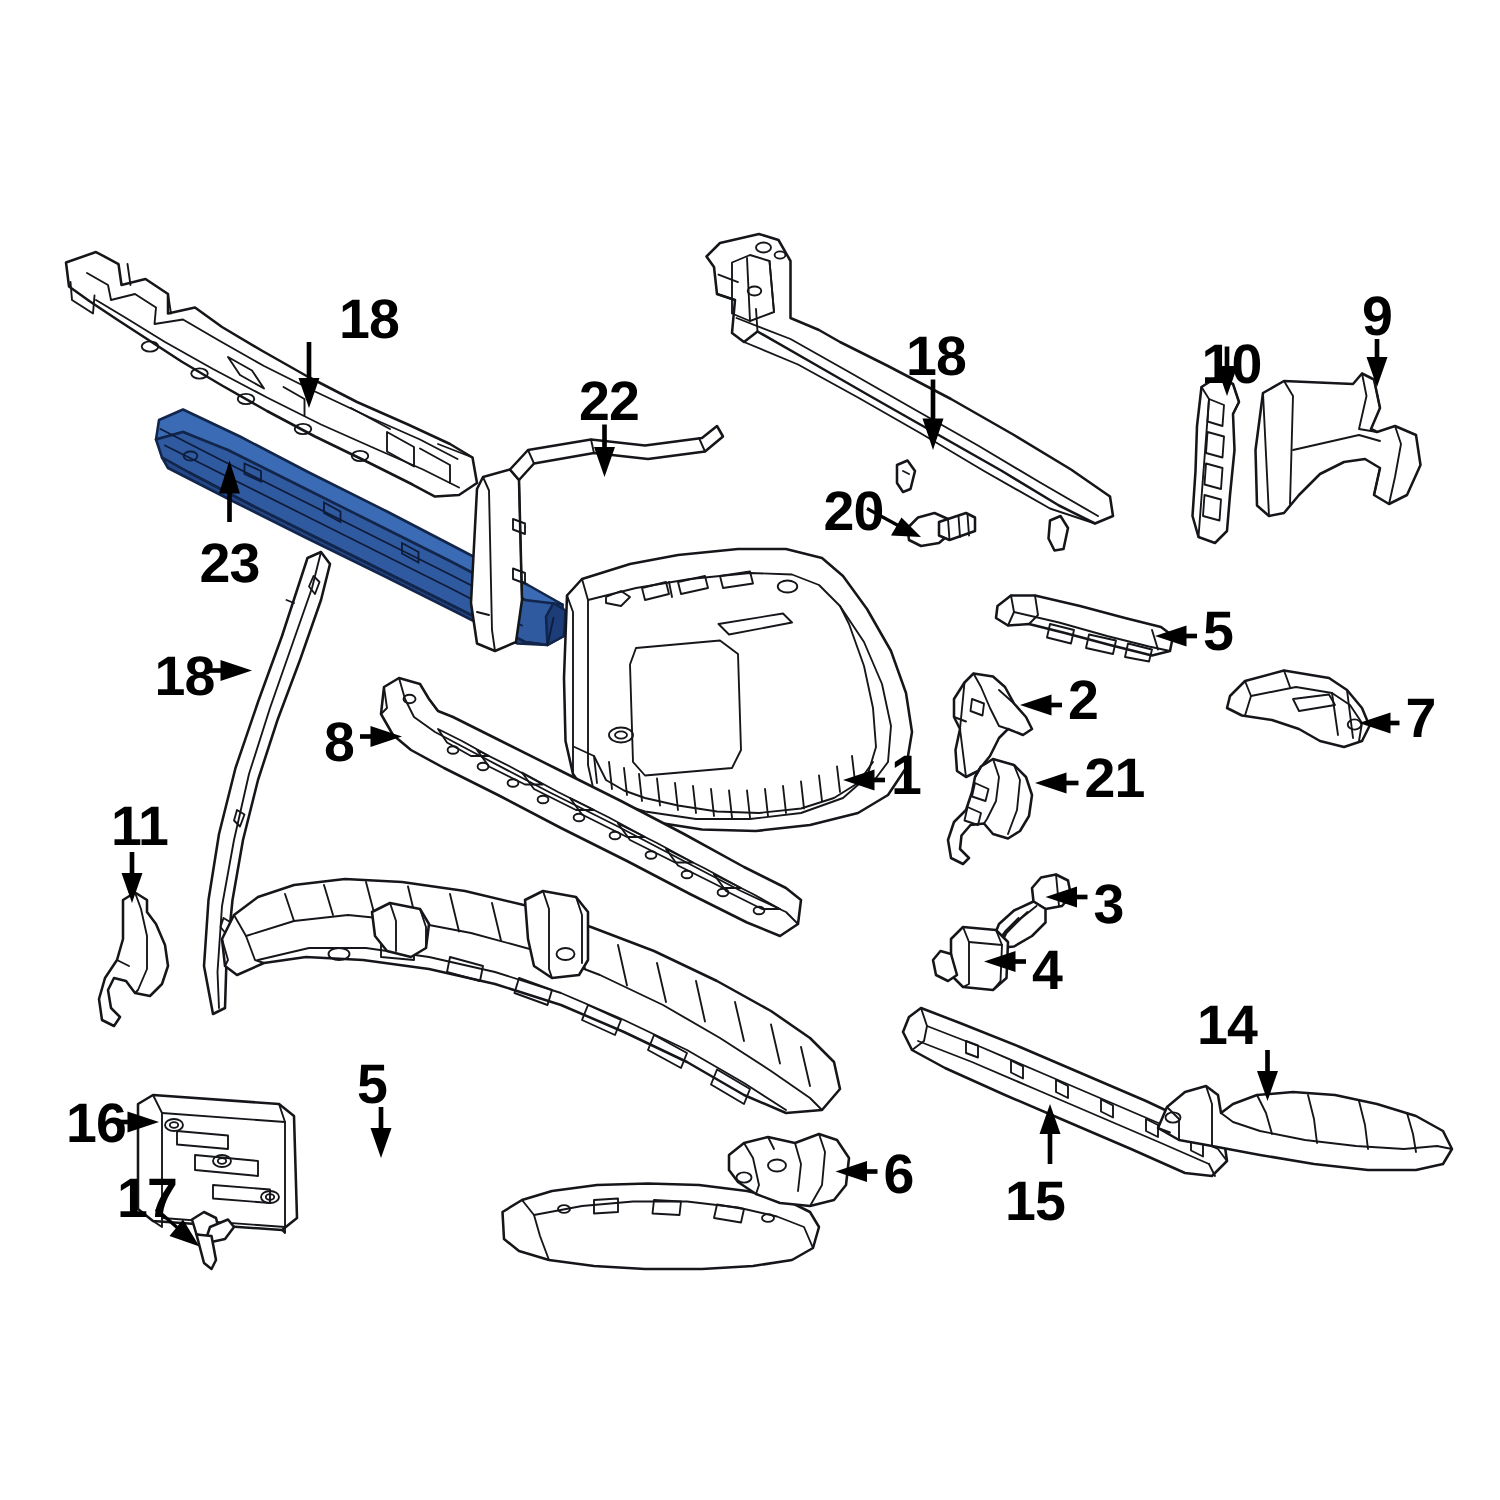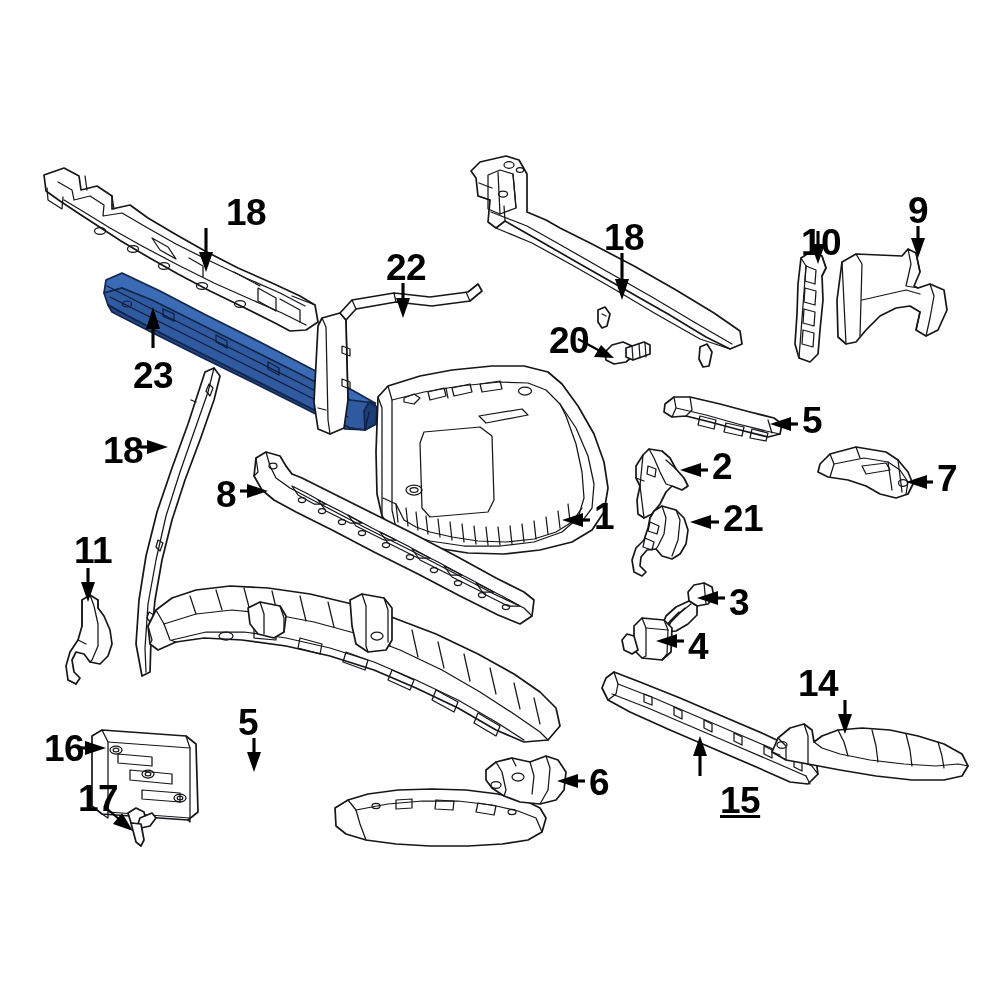--- a/index.html
+++ b/index.html
@@ -542,21 +542,21 @@
   <div class="callout-num" style="left:802px; top:402px;">5</div>
   <div class="callout-num" style="left:589px; top:764px;">6</div>
   <div class="callout-num" style="left:937px; top:460px;">7</div>
   <div class="callout-num" style="left:216px; top:476px;">8</div>
   <div class="callout-num" style="left:908px; top:192px;">9</div>
   <div class="callout-num" style="left:801px; top:197px;margin-top:27px;">10</div>
   <div class="callout-num" style="left:74px;  top:532px;">11</div>
   <div class="callout-num" style="left:103px; top:432px;">18</div>
   <div class="callout-num" style="left:238px; top:704px;">5</div>
   <div class="callout-num" style="left:782px; top:665px;margin-left:16px;">14</div>
-  <div class="callout-num" style="left:720px; top:782px;text-decoration:underline;">15</div>
+  <div class="callout-num" style="left:670px; top:782px;">15</div>
   <div class="callout-num" style="left:44px;  top:730px;">16</div>
   <div class="callout-num" style="left:78px;  top:780px;">17</div>
   <div class="callout-num" style="left:198px; top:194px;margin-left:28px;">18</div>
   <div class="callout-num" style="left:604px; top:219px;">18</div>
   <div class="callout-num" style="left:549px; top:322px;">20</div>
   <div class="callout-num" style="left:723px; top:500px;">21</div>
   <div class="callout-num" style="left:386px; top:249px;">22</div>
   <div class="callout-num" style="left:133px; top:357px;">23</div>
 
 </div>

